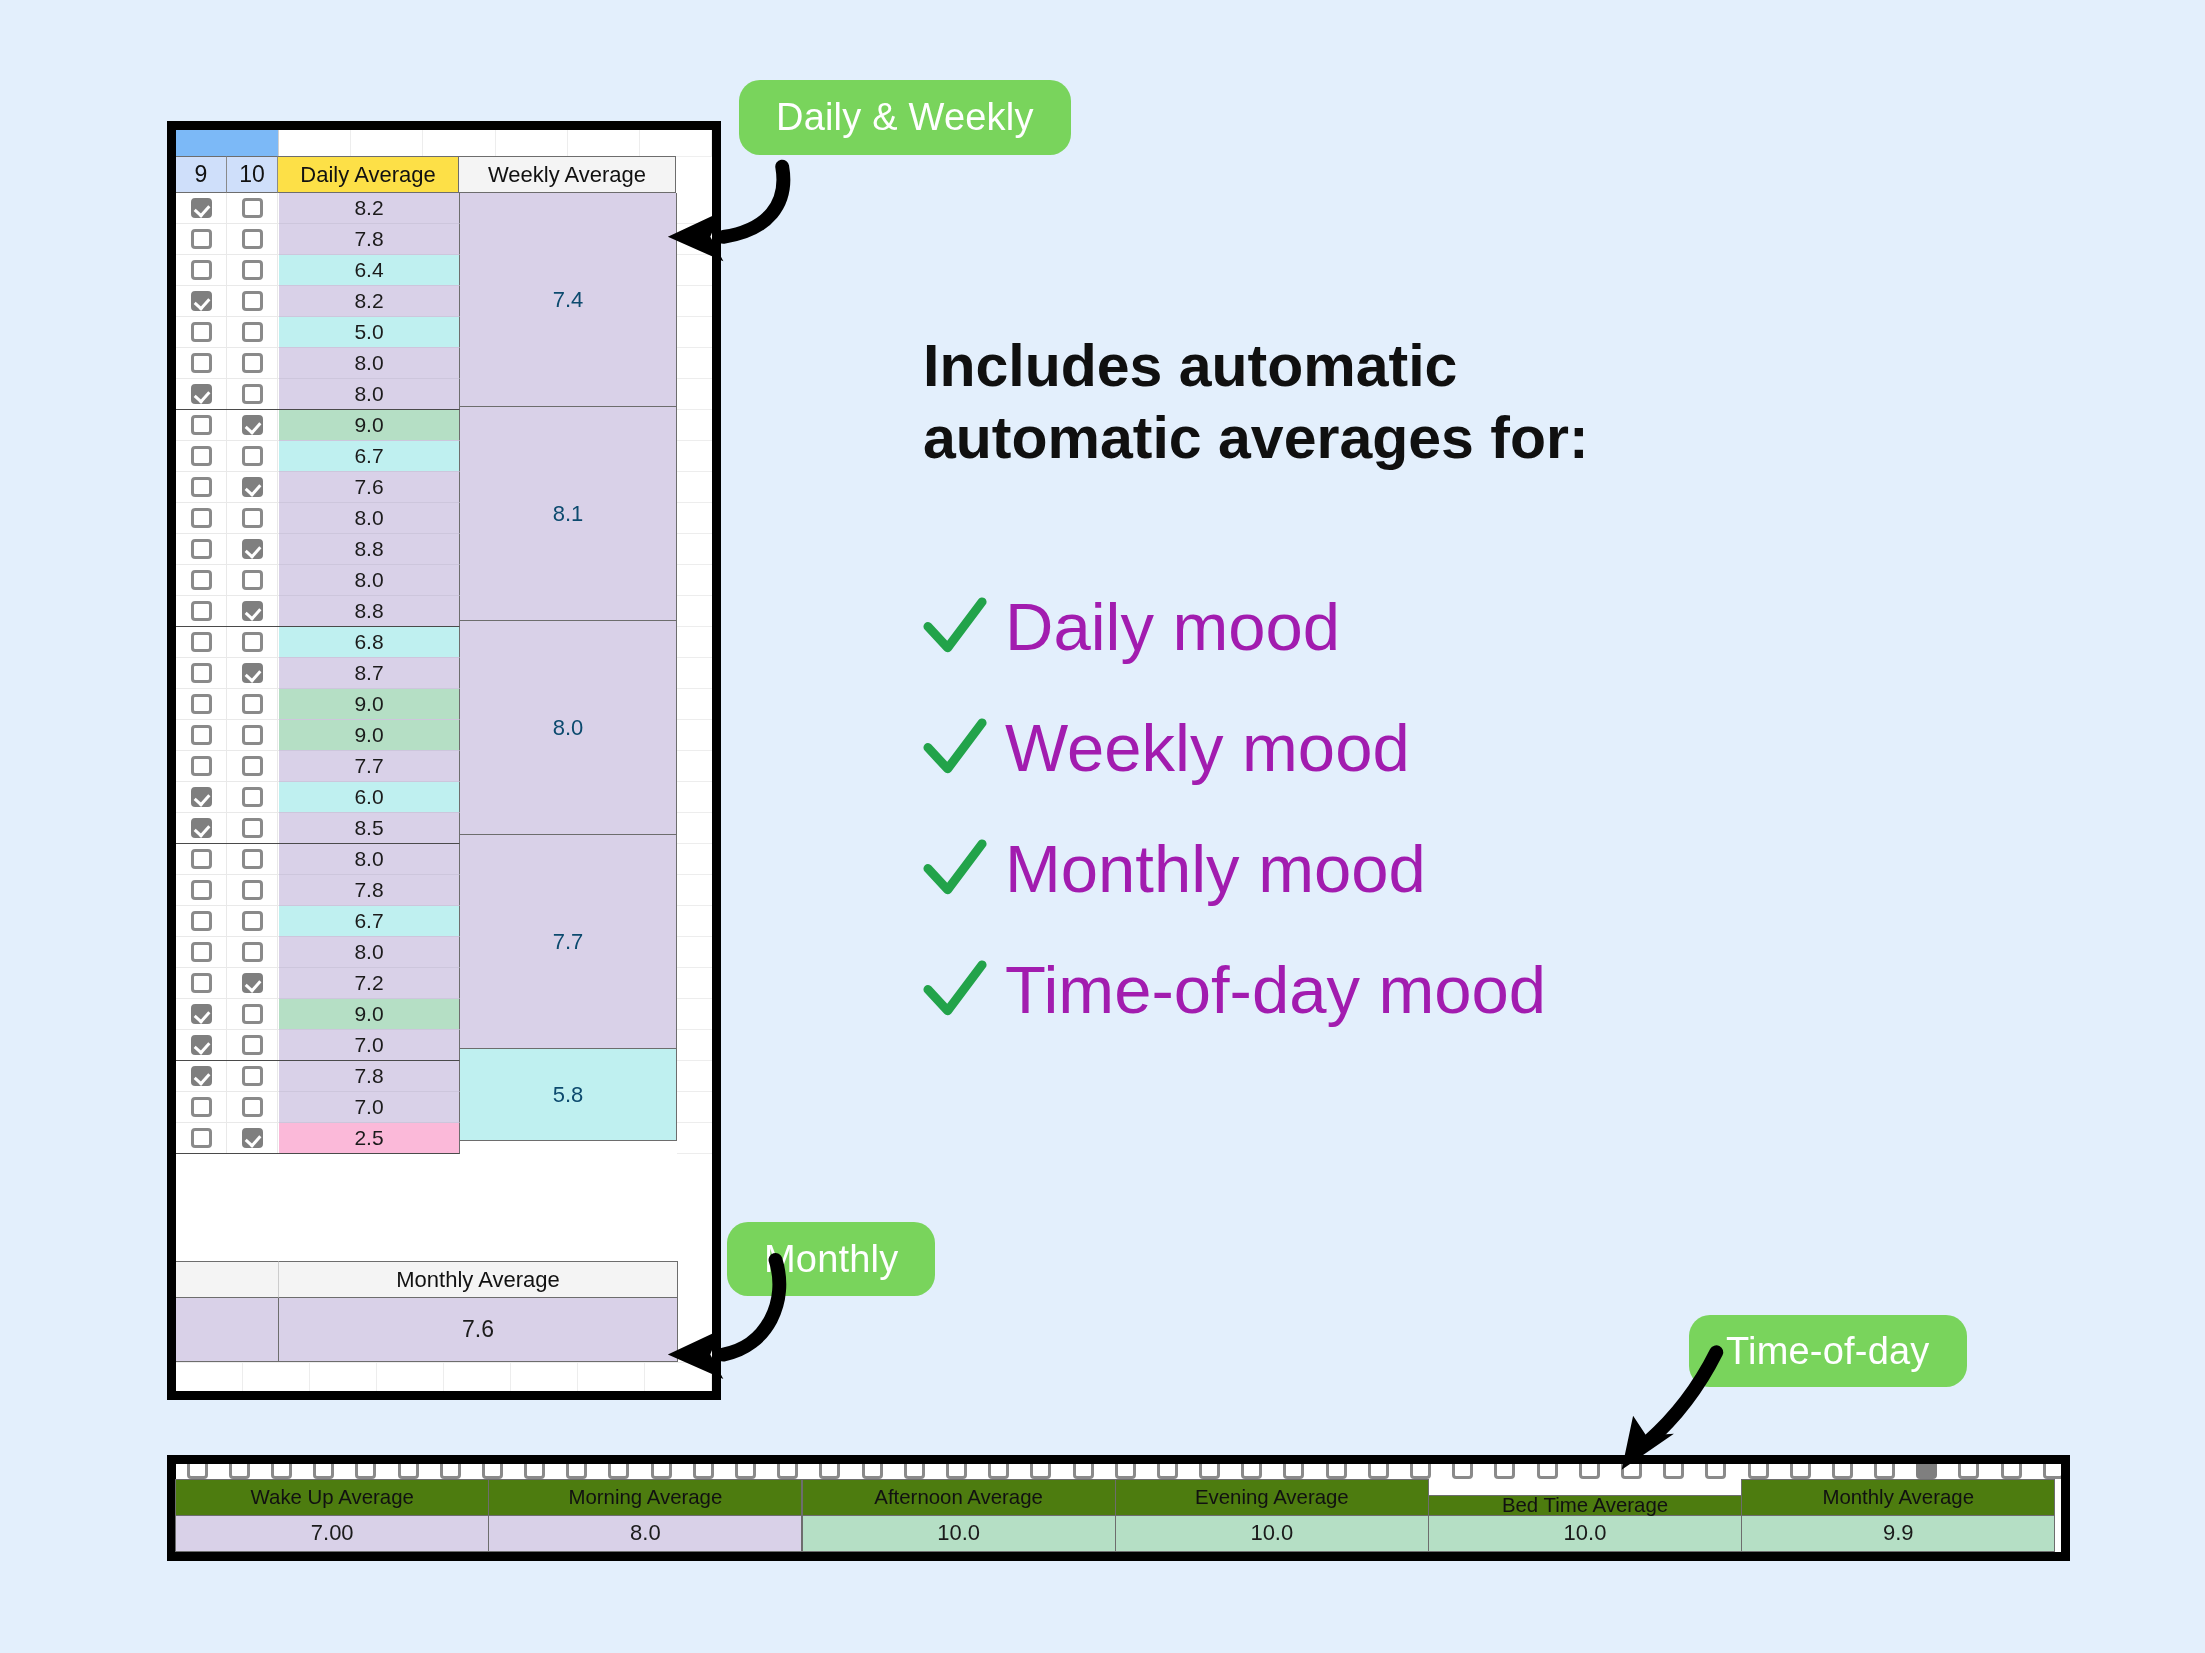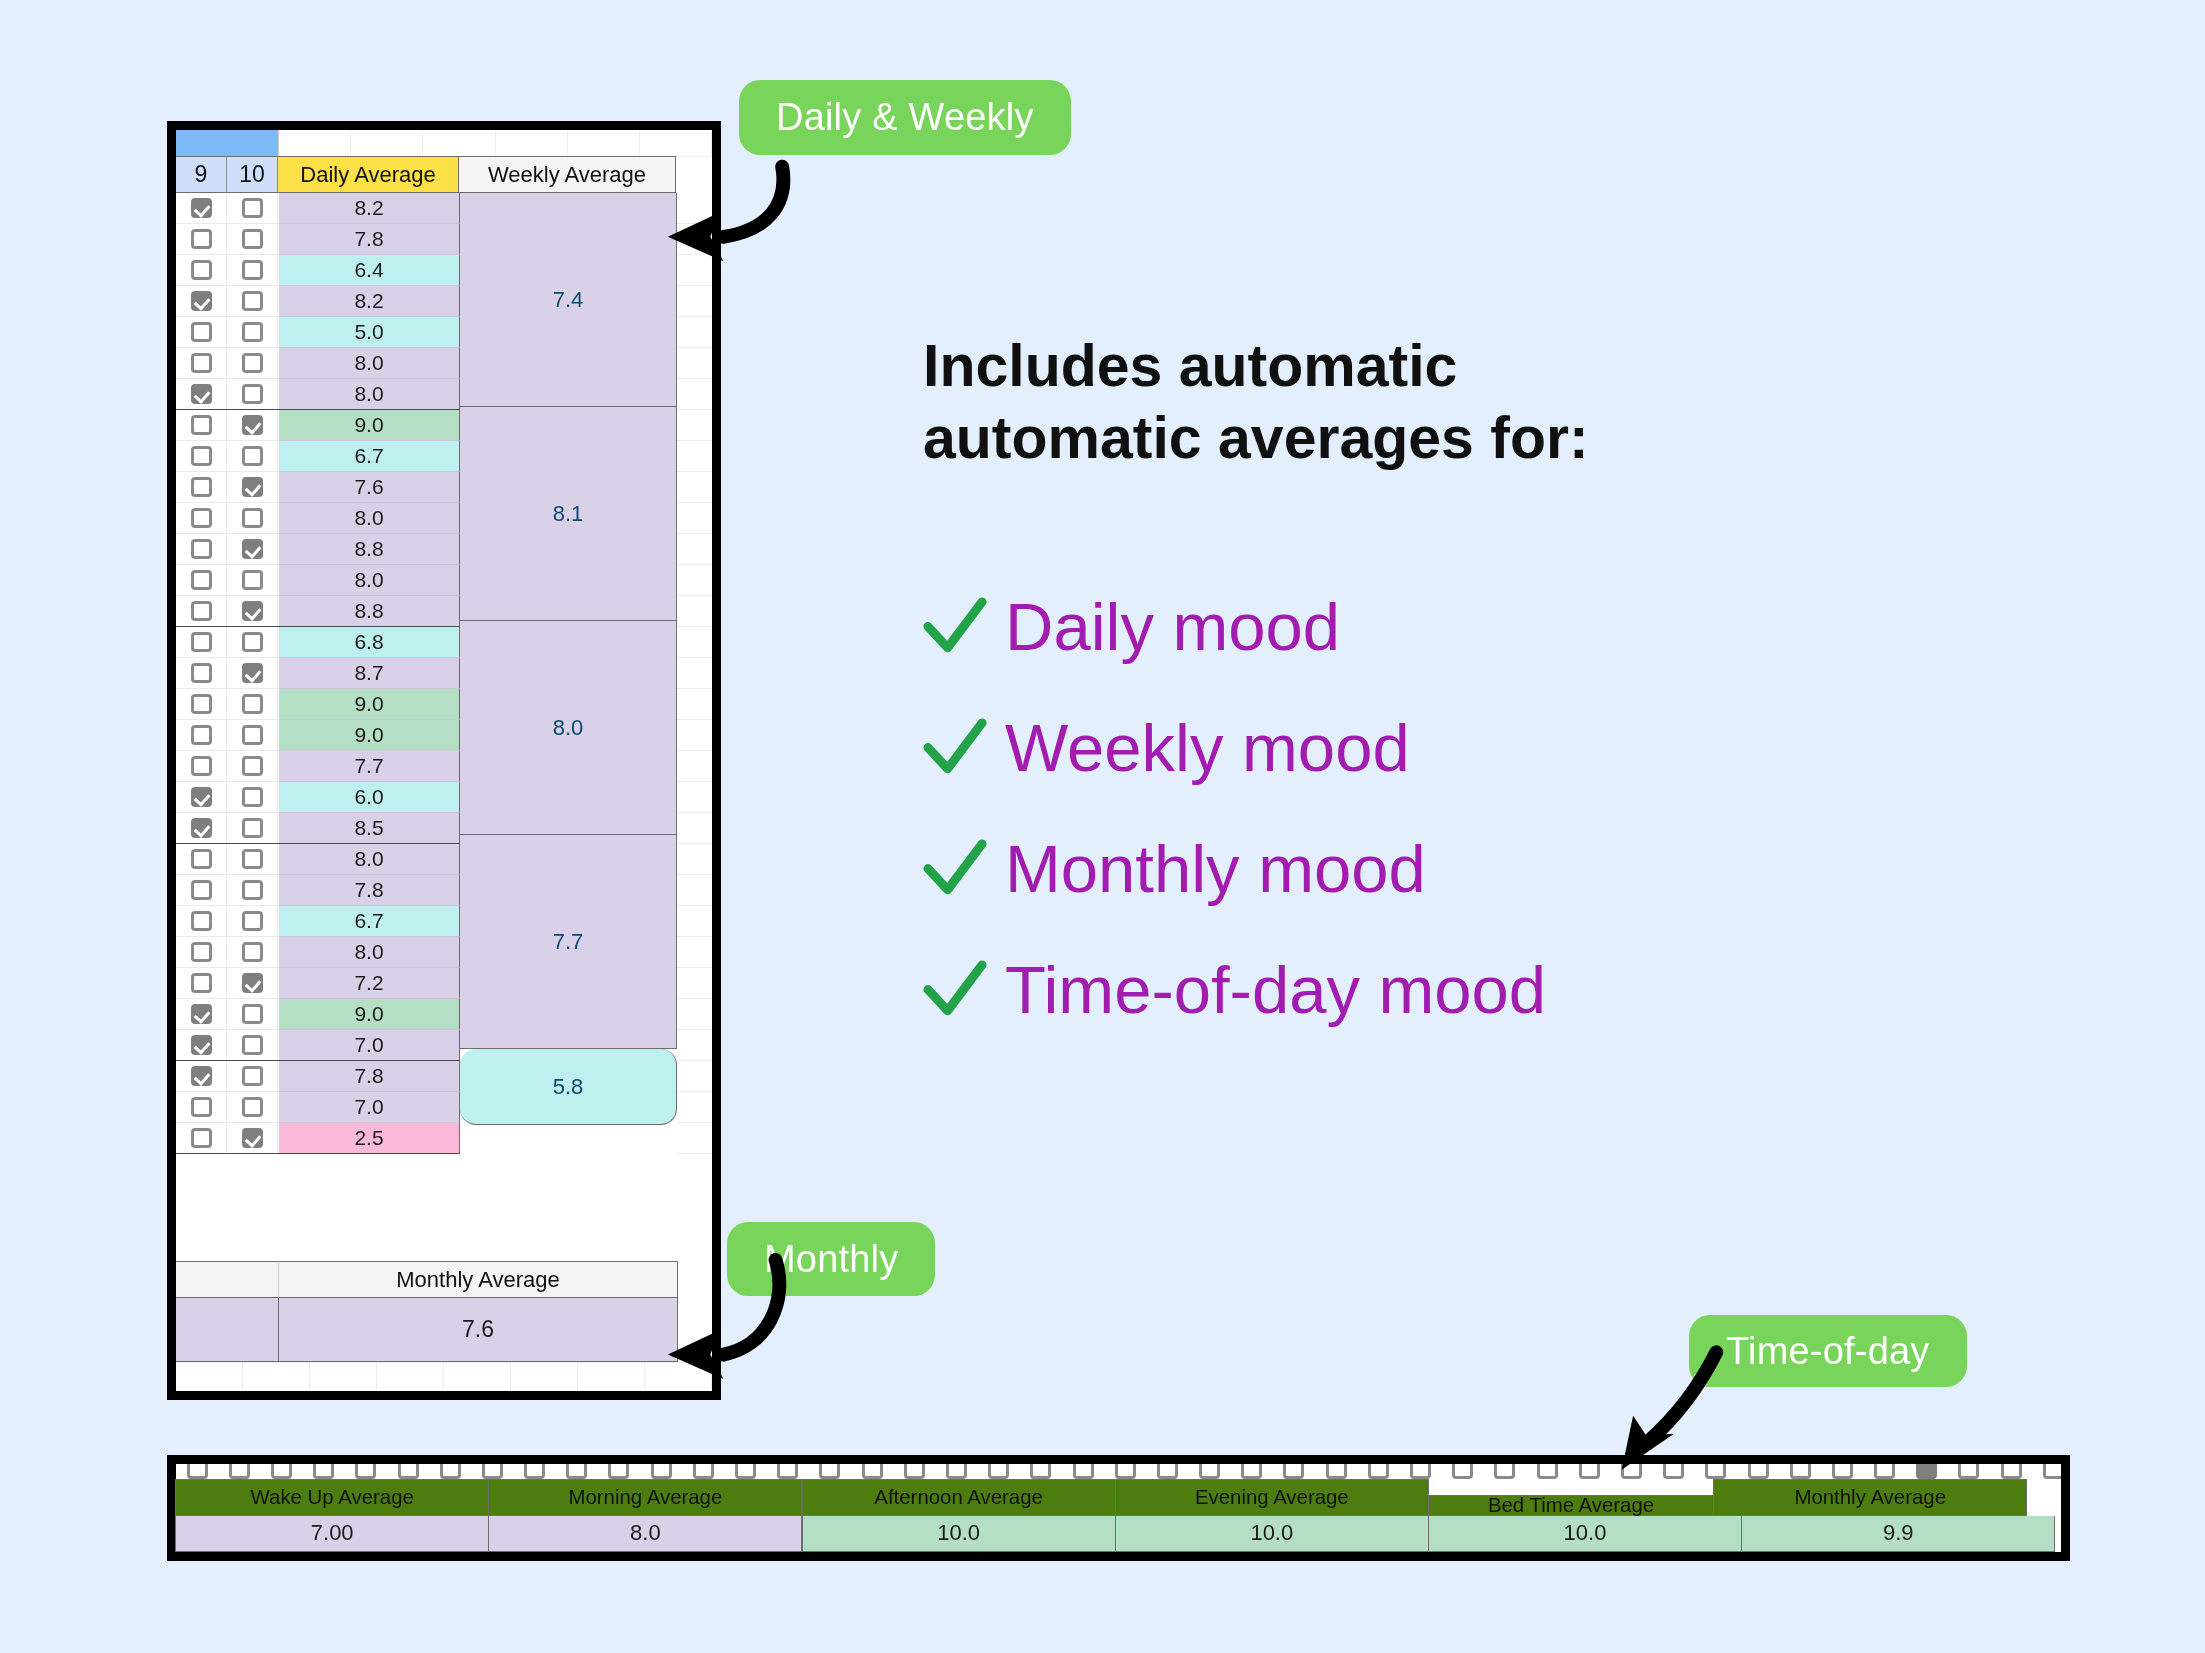--- a/index.html
+++ b/index.html
@@ -490,21 +490,21 @@
             <div class="d-cell bg-purple weekbreak">7.0</div>
             <div class="d-cell bg-purple">7.8</div>
             <div class="d-cell bg-purple">7.0</div>
             <div class="d-cell bg-pink weekbreak">2.5</div>
           </div>
         <div class="col-weekly" id="col-weekly">
             <div class="w-cell bg-purple" style="height: 214px;">7.4</div>
             <div class="w-cell bg-purple" style="height: 214px;">8.1</div>
             <div class="w-cell bg-purple" style="height: 214px;">8.0</div>
             <div class="w-cell bg-purple" style="height: 214px;">7.7</div>
-            <div class="w-cell bg-cyan" style="height: 76px; border-radius: 16px;">5.8</div>
+            <div class="w-cell bg-cyan" style="height: 92px;">5.8</div>
           </div>
         <div class="col-tail" id="col-tail">
             <div class="tailrow"></div>
             <div class="tailrow"></div>
             <div class="tailrow"></div>
             <div class="tailrow"></div>
             <div class="tailrow"></div>
             <div class="tailrow"></div>
             <div class="tailrow"></div>
             <div class="tailrow"></div>
@@ -607,21 +607,21 @@
           <div class="tcb dark"></div>
           <div class="tcb"></div>
           <div class="tcb"></div>
           <div class="tcb"></div>
         </div>
       <div class="tod-hdr" id="tod-hdr">
           <div class="th" style="width: 314px;">Wake Up Average</div>
           <div class="th" style="width: 314px;">Morning Average</div>
           <div class="th" style="width: 314px;">Afternoon Average</div>
           <div class="th" style="width: 314px;">Evening Average</div>
-          <div class="th" style="width: 286px; margin-top: 16px;">Bed Time Average</div>
+          <div class="th" style="width: 314px; margin-top: 16px;">Bed Time Average</div>
           <div class="th" style="width: 314px;">Monthly Average</div>
         </div>
       <div class="tod-val" id="tod-val">
           <div class="tv bg-purple" style="width: 314px;">7.00</div>
           <div class="tv bg-purple" style="width: 314px;">8.0</div>
           <div class="tv bg-green" style="width: 314px;">10.0</div>
           <div class="tv bg-green" style="width: 314px;">10.0</div>
           <div class="tv bg-green" style="width: 314px;">10.0</div>
           <div class="tv bg-green" style="width: 314px;">9.9</div>
         </div>

